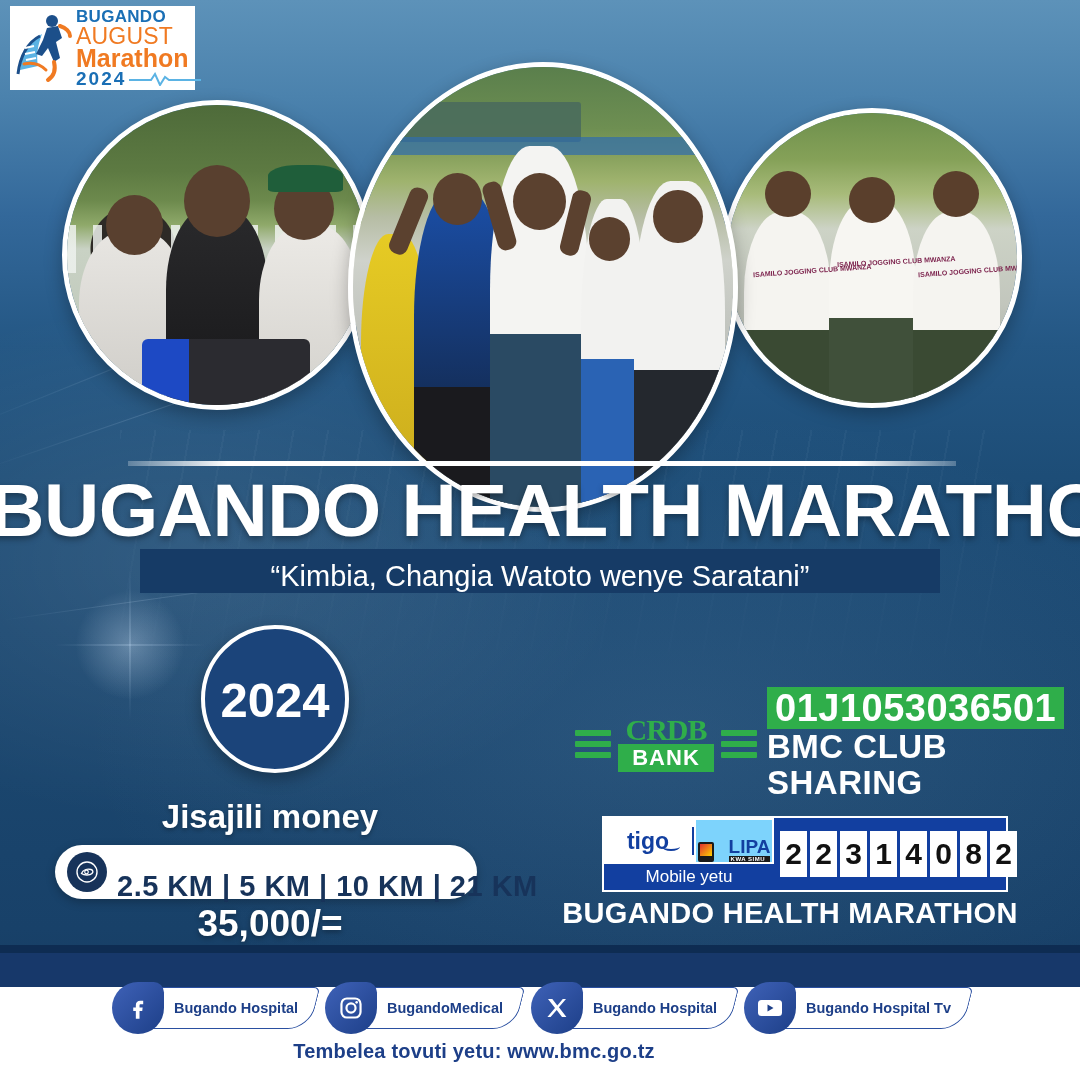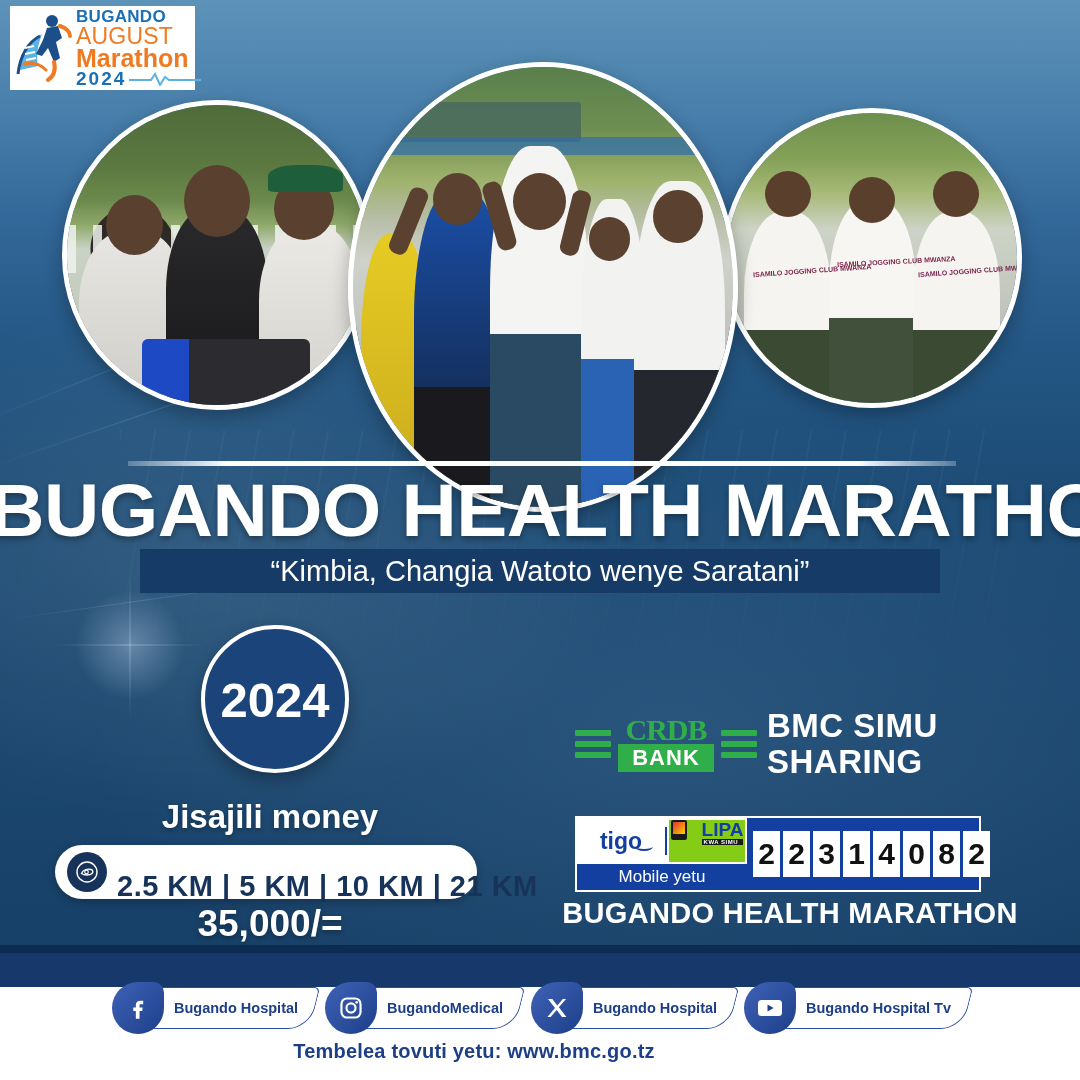--- a/index.html
+++ b/index.html
@@ -159,21 +159,21 @@
     font-size:75px; line-height:78px; font-weight:bold; color:#ffffff;
     font-family:"Liberation Sans Narrow","Liberation Sans", sans-serif;
     letter-spacing:-0.5px;
     transform:scaleX(1.02);
     text-shadow:0 3px 6px rgba(0,0,0,.35);
     white-space:nowrap;
   }
   .tagline-band{
     position:absolute; left:140px; top:549px; width:800px; height:44px;
     background:#163b66; z-index:15;
-    display:flex; align-items:center; justify-content:center;
+    display:flex; align-items:flex-end; justify-content:center;
   }
   .tagline{
     font-size:29px; color:#ffffff; font-weight:500; white-space:nowrap;
     font-family:"Liberation Sans","Liberation Sans", sans-serif;
   }
 
   
   .date-circle{
     position:absolute; left:201px; top:625px; width:148px; height:148px;
     border-radius:50%; background:#1b447a; border:4px solid #ffffff;
@@ -239,33 +239,33 @@
     background:#2fae4a; color:#ffffff; font-weight:bold; font-size:38px;
     padding:1px 8px; letter-spacing:.5px; display:inline-block; line-height:40px;
     font-family:"Liberation Sans Narrow","Liberation Sans",sans-serif;
   }
   .acct-label{
     color:#ffffff; font-weight:bold; font-size:33px; letter-spacing:.5px; line-height:36px;
     font-family:"Liberation Sans Narrow","Liberation Sans",sans-serif;
   }
 
   .tigo-box{
-    position:absolute; left:575px; top:816px; width:406px; height:76px;
+    position:absolute; left:602px; top:816px; width:406px; height:76px;
     background:#123fa0; border:2px solid #ffffff; z-index:16; display:flex;
   }
   .tigo-left{ width:170px; flex:0 0 170px; display:flex; flex-direction:column; }
   .tigo-top{ height:46px; background:#ffffff; display:flex; align-items:center; }
   .tigo-word{ width:88px; text-align:center; font-size:23px; color:#123fa0; font-weight:bold;
               font-family:"Liberation Sans",sans-serif; position:relative; }
   .tigo-word:after{ content:""; position:absolute; right:12px; bottom:4px; width:18px; height:7px;
                     border-bottom:2px solid #123fa0; border-radius:0 0 50% 50%; }
   .tigo-div{ width:2px; height:28px; background:#123fa0; }
   .lipa-badge{
-    flex:1; height:42px; margin:2px; background:#84cc16;
-    display:flex; align-items:flex-start; justify-content:center; gap:15px;
+    flex:1; height:42px; margin:2px; background:#7dd3fc;
+    display:flex; align-items:flex-end; justify-content:center; gap:15px;
   }
   .lipa-phone{ width:16px; height:20px; background:#1a1a1a; border-radius:2px; position:relative; }
   .lipa-phone:after{ content:""; position:absolute; left:2px; top:2px; width:12px; height:12px;
                      background:linear-gradient(135deg,#e03030,#ffd200); }
   .lipa-txt{ display:flex; flex-direction:column; line-height:1; }
   .lipa-big{ font-size:19px; font-weight:bold; color:#123fa0; }
   .lipa-small{ font-size:6px; font-weight:bold; color:#ffffff; background:#1a1a1a; padding:0 2px; letter-spacing:.5px; }
   .tigo-bottom{ flex:1; display:flex; align-items:center; justify-content:center; }
   .mobile-money{ color:#ffffff; font-size:17px; font-family:"Liberation Sans",sans-serif; }
   .digits{ flex:1; display:flex; align-items:center; justify-content:center; gap:3px; padding:0 6px; }
@@ -436,21 +436,22 @@
     <div class="crdb-logo">
       <div class="crdb-word">CRDB</div>
       <div class="crdb-bank">BANK</div>
     </div>
     <div class="bars">
         <span></span>
         <span></span>
         <span></span>
       </div>
     <div class="acct-wrap">
-      <div class="acct-label">BMC SIMU SHARING</div>
+      <div class="acct-num">01J1053036501</div>
+      <div class="acct-label">BMC CLUB SHARING</div>
     </div>
   </div>
 
   <div class="tigo-box">
     <div class="tigo-left">
       <div class="tigo-top">
         <div class="tigo-word">tigo</div>
         <div class="tigo-div"></div>
         <div class="lipa-badge">
           <div class="lipa-phone"></div>

